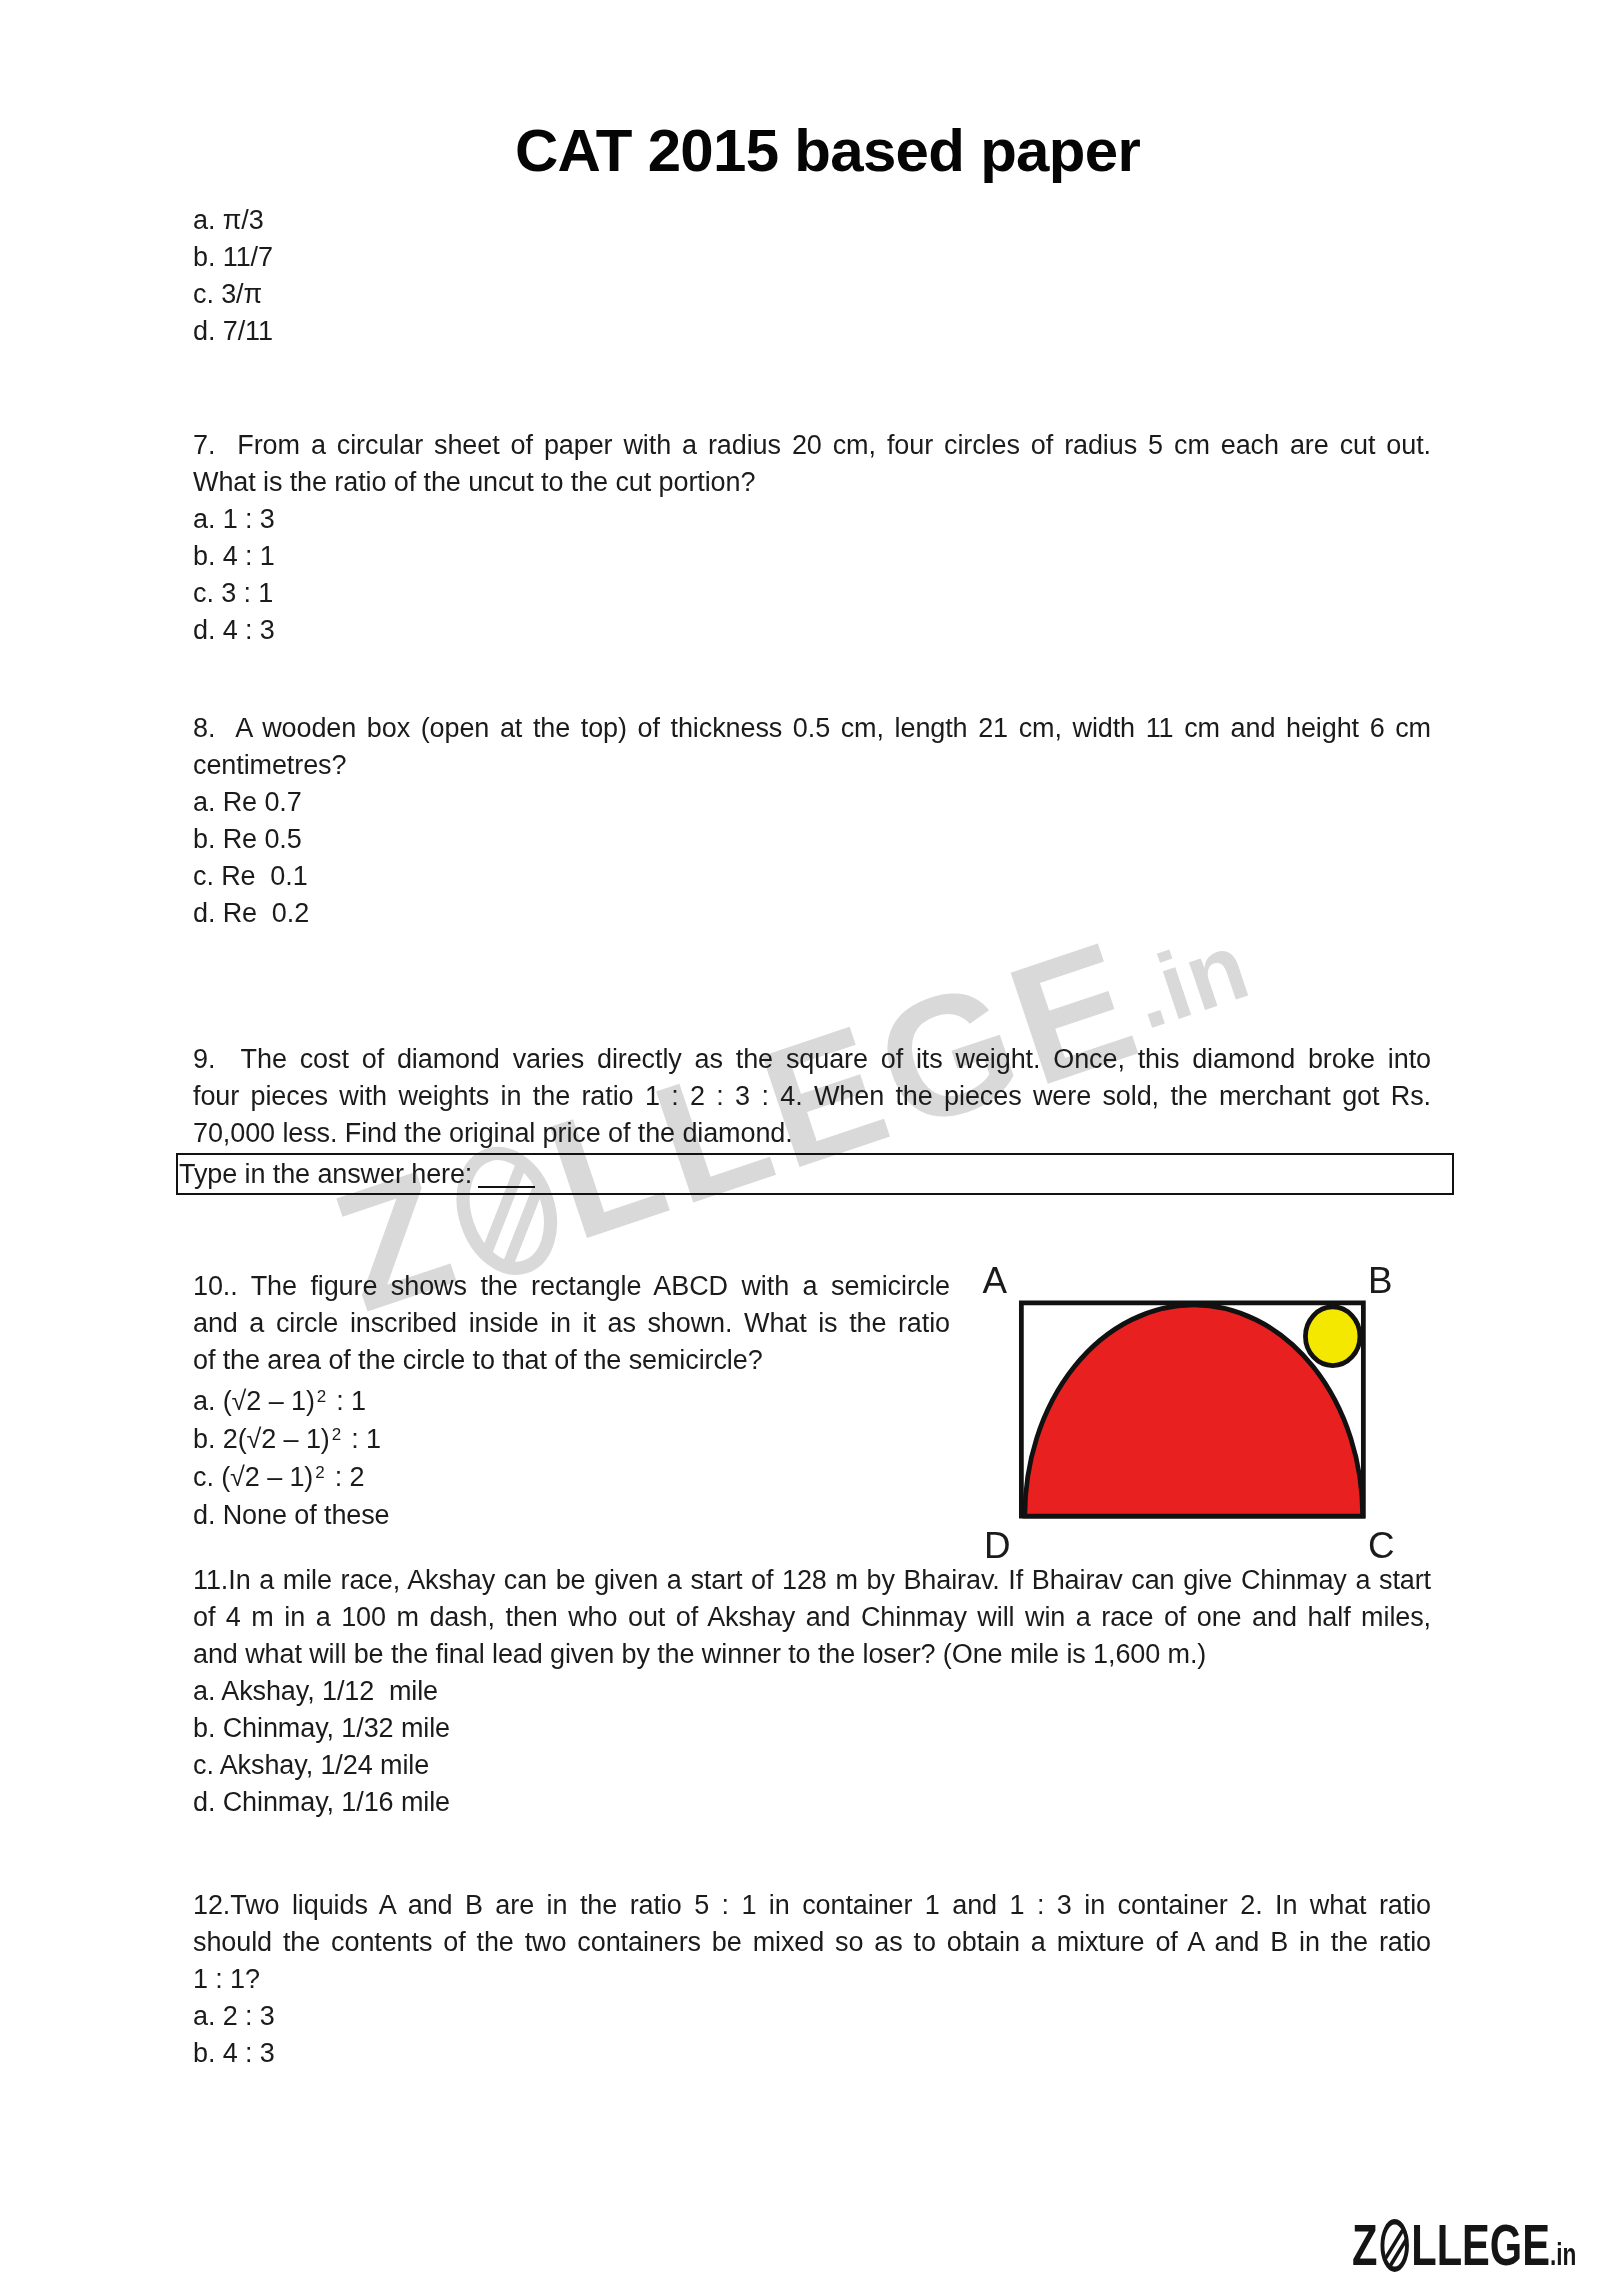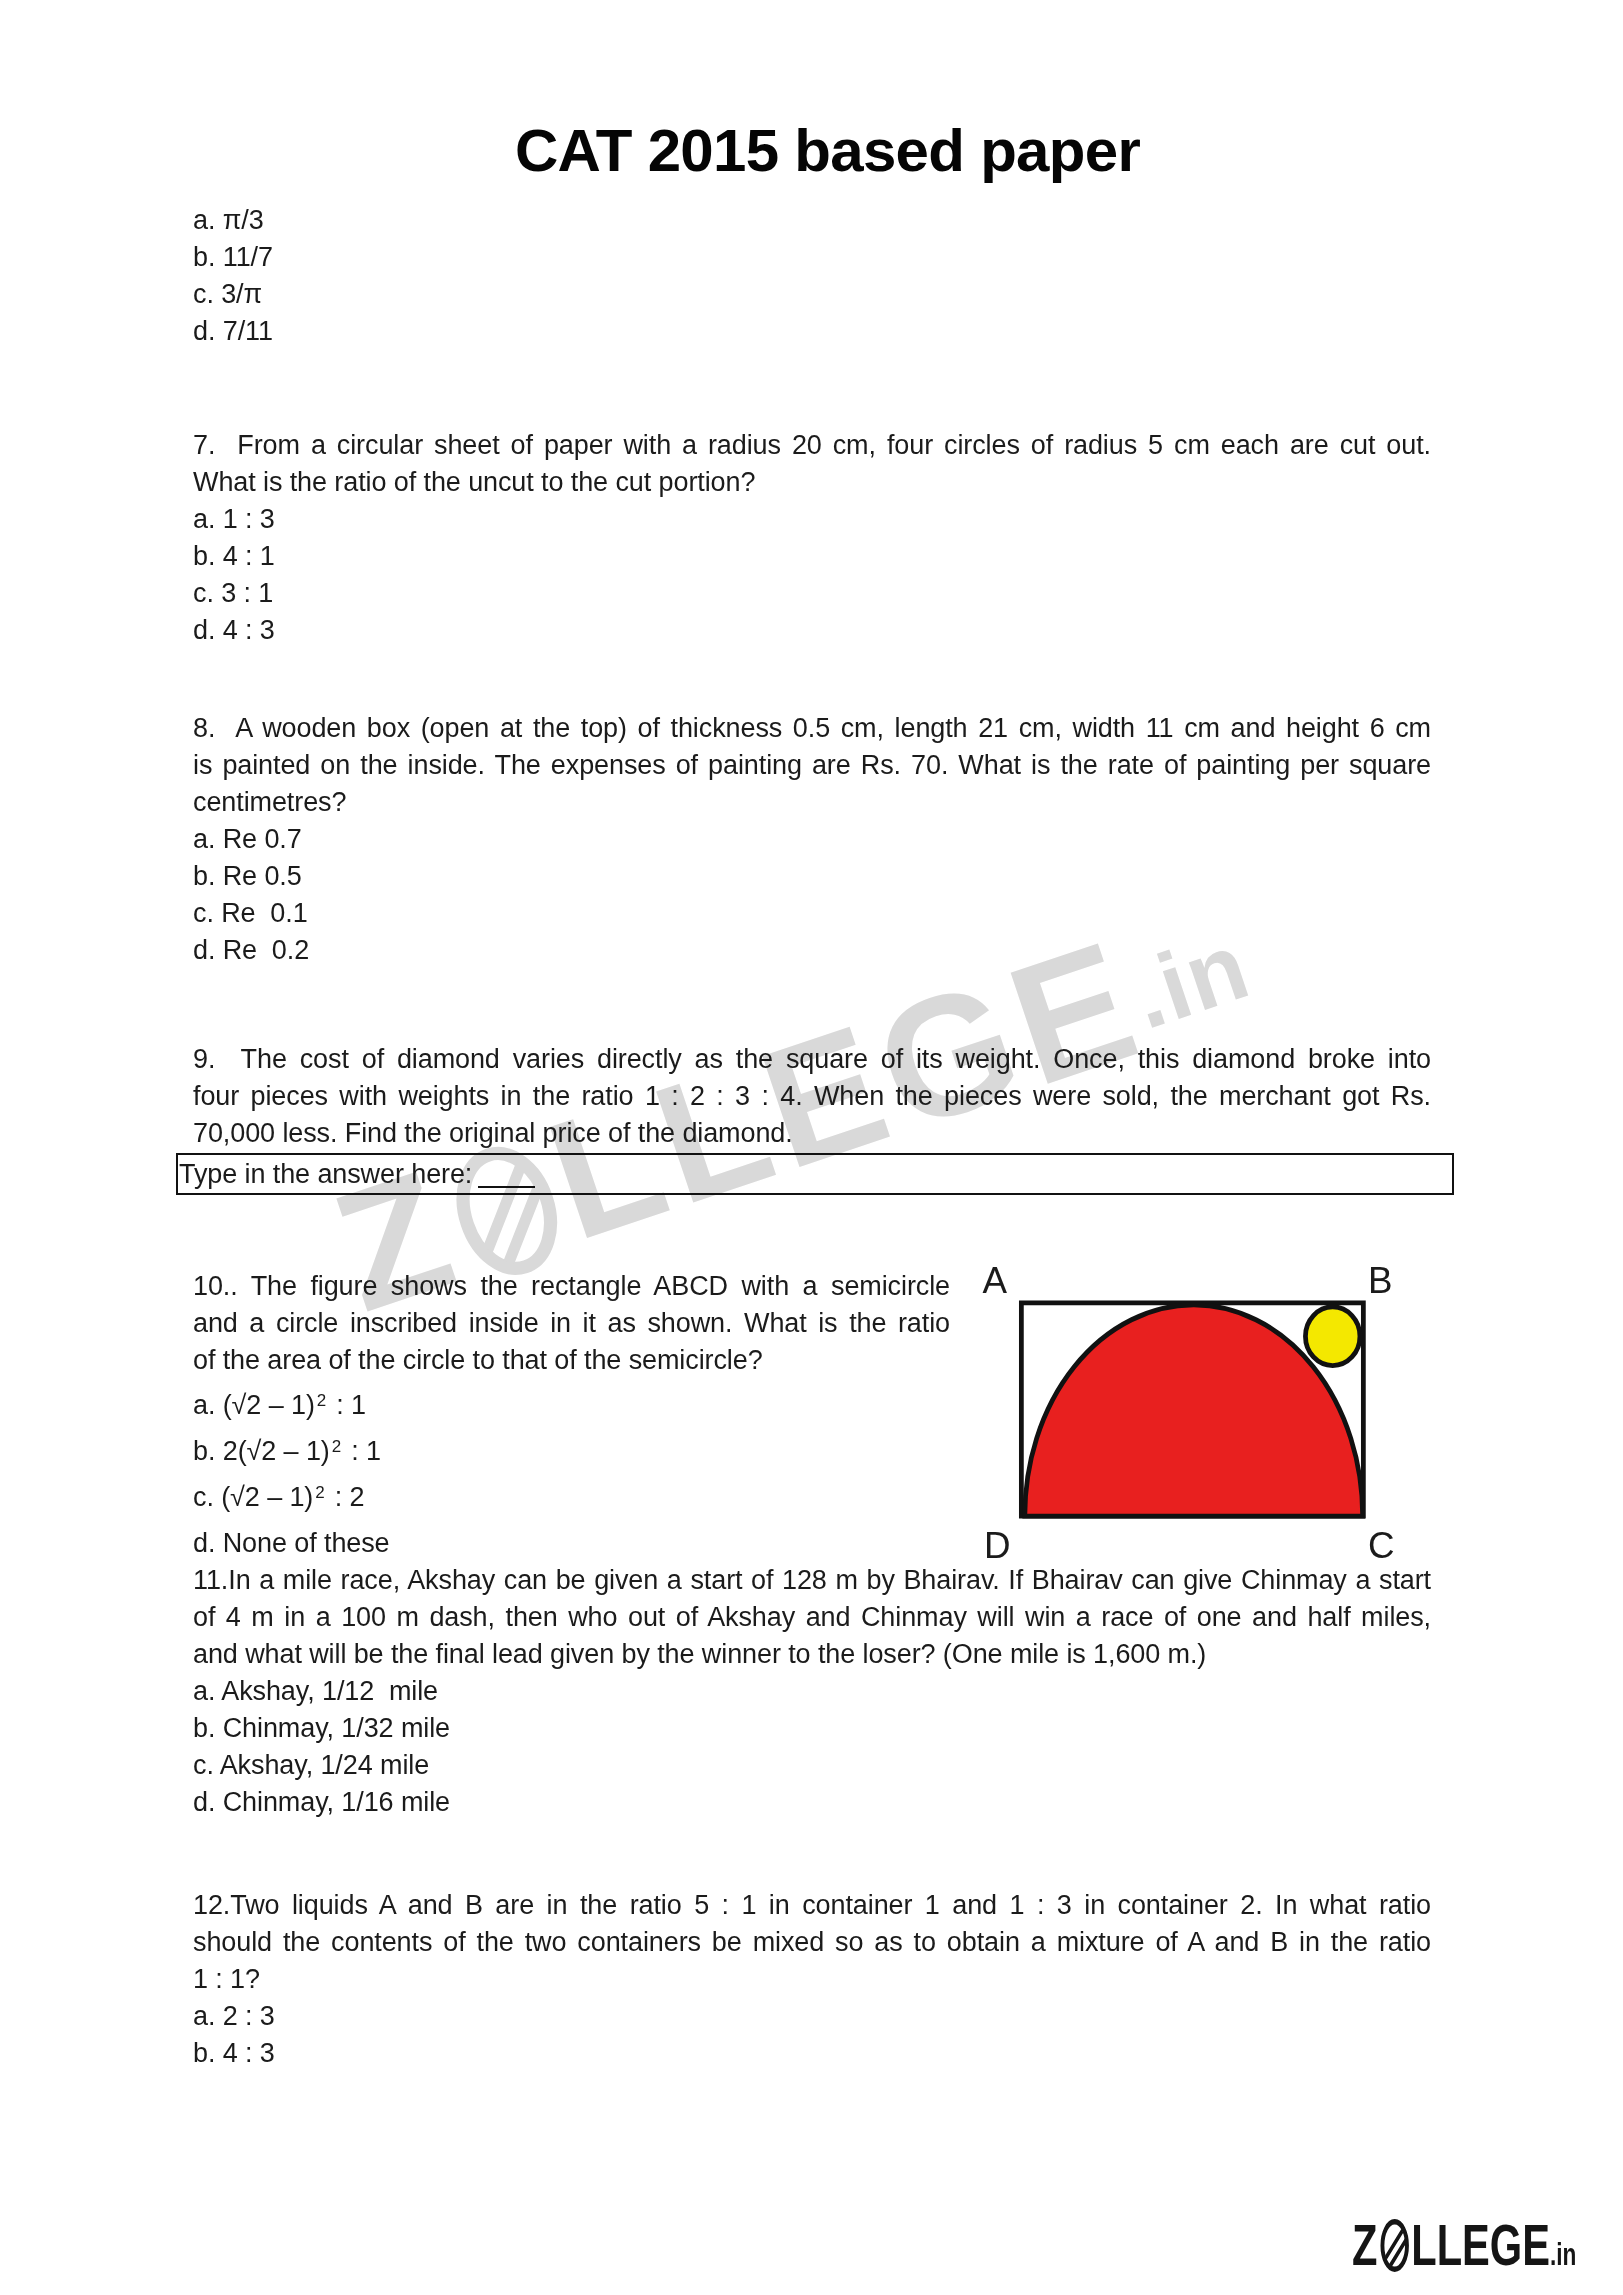--- a/index.html
+++ b/index.html
@@ -30,21 +30,21 @@
     z-index: 2;
   }
   .ln {
     font-size: 27px;
     line-height: 37px;
     letter-spacing: -0.1px;
     white-space: nowrap;
   }
   .jl { text-align: justify; text-align-last: justify; }
   .narrow { width: 757px; }
-  .supline { line-height: 39px; }
+  .supline { line-height: 32px; }
   .supline sup, .ln sup {
     font-size: 17px;
     position: relative;
     top: 2px;
     margin: 0 2.7px 0 2px;
   }
   .answer-box {
     position: absolute;
     left: 176px;
     top: 1153px;
@@ -155,21 +155,20 @@
     <div class="ln jl">7.&nbsp; From a circular sheet of paper with a radius 20 cm, four circles of radius 5 cm each are cut out.</div>
     <div class="ln">What is the ratio of the uncut to the cut portion?</div>
     <div class="ln">a. 1 : 3</div>
     <div class="ln">b. 4 : 1</div>
     <div class="ln">c. 3 : 1</div>
     <div class="ln">d. 4 : 3</div>
   </div>
 
   <div class="block" style="top:710px">
     <div class="ln jl">8.&nbsp; A wooden box (open at the top) of thickness 0.5 cm, length 21 cm, width 11 cm and height 6 cm</div>
-    <div class="ln jl">is painted on the inside. The expenses of painting are Rs. 70. What is the rate of painting per square</div>
     <div class="ln">centimetres?</div>
     <div class="ln">a. Re 0.7</div>
     <div class="ln">b. Re 0.5</div>
     <div class="ln">c. Re&nbsp; 0.1</div>
     <div class="ln">d. Re&nbsp; 0.2</div>
   </div>
 
   <div class="block" style="top:1041px">
     <div class="ln jl">9.&nbsp; The cost of diamond varies directly as the square of its weight. Once, this diamond broke into</div>
     <div class="ln jl">four pieces with weights in the ratio 1 : 2 : 3 : 4. When the pieces were sold, the merchant got Rs.</div>

